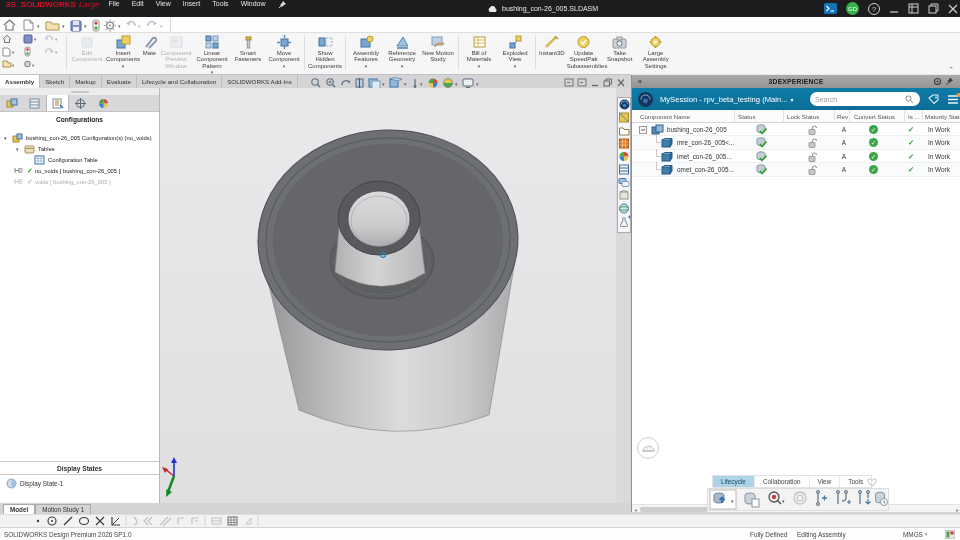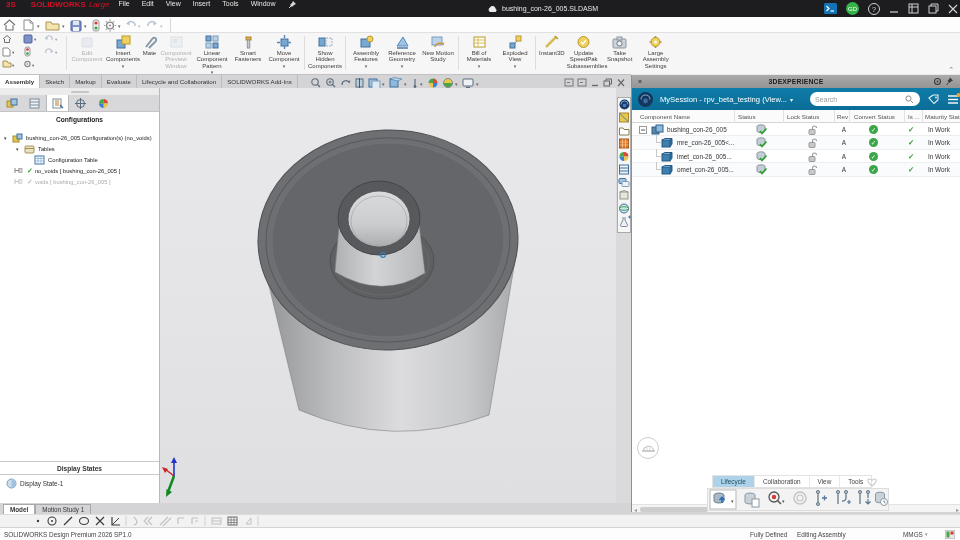--- a/index.html
+++ b/index.html
@@ -91,21 +91,21 @@
 #botgap{left:631px;top:512px;width:329px;height:15px;background:#d4d4d6}
 </style>
 </head>
 <body>
 
 <div id="app">
 
   <div id="titlebar" class="abs">
     <div id="logo">
       <span>3S</span>
-      <span style="margin-left:15px">SOLIDWORKS</span>
+      <span style="margin-left:5px">SOLIDWORKS</span>
       <span class="d">Large</span>
     </div>
     <div class="menu">
       <span>File</span><span>Edit</span><span>View</span><span>Insert</span><span>Tools</span><span>Window</span>
     </div>
     <svg width="9" height="9" viewBox="0 0 9 9">
         <path d="M5 1 L8 4 L6 5 L4 7 L2 5 L4 3 Z" fill="#d8d8d8"></path>
         <line x1="3" y1="6" x2="1" y2="8" stroke="#d8d8d8" stroke-width="1"></line>
       </svg>
     <div id="doc">
@@ -662,21 +662,21 @@
           <path d="M4 0.5 L7 3.5 L5 4.5 L3.5 6 L1.5 4 L3 2.5 Z" fill="#3c3c3c"></path>
           <line x1="2.5" y1="5.5" x2="0.5" y2="8" stroke="#3c3c3c"></line>
         </svg>
     </div>
     <div id="rp-blue">
       <svg width="17" height="17" style="margin-left:5px">
           <circle cx="8.5" cy="8.5" r="7.5" fill="#16355c"></circle>
           <path d="M4 8.5 A4.5 4.5 0 0 1 13 8.5" fill="none" stroke="#6fa8d8" stroke-width="1.2"></path>
           <circle cx="8.5" cy="10" r="2.4" fill="#3a6ea8"></circle>
         </svg>
-      <span class="sess">MySession - rpv_beta_testing (View...</span>
+      <span class="sess">MySession - rpv_beta_testing (Main...</span>
       <span style="color:#fff;font-size:6px;margin-left:3px">▾</span>
       <div id="rp-search">
         <span>Search</span>
         <svg width="9" height="9" style="position:absolute;right:6px;top:3px">
             <circle cx="3.5" cy="3.5" r="2.6" fill="none" stroke="#8a8a8a"></circle>
             <line x1="5.5" y1="5.5" x2="8" y2="8" stroke="#8a8a8a"></line>
           </svg>
       </div>
       <svg width="12" height="11" style="position:absolute;left:296px;top:6px">
           <path d="M1 4 L5 1 H10 V6 L6 9.5 Z" fill="none" stroke="#e8eef4" stroke-width="1.1"></path>

